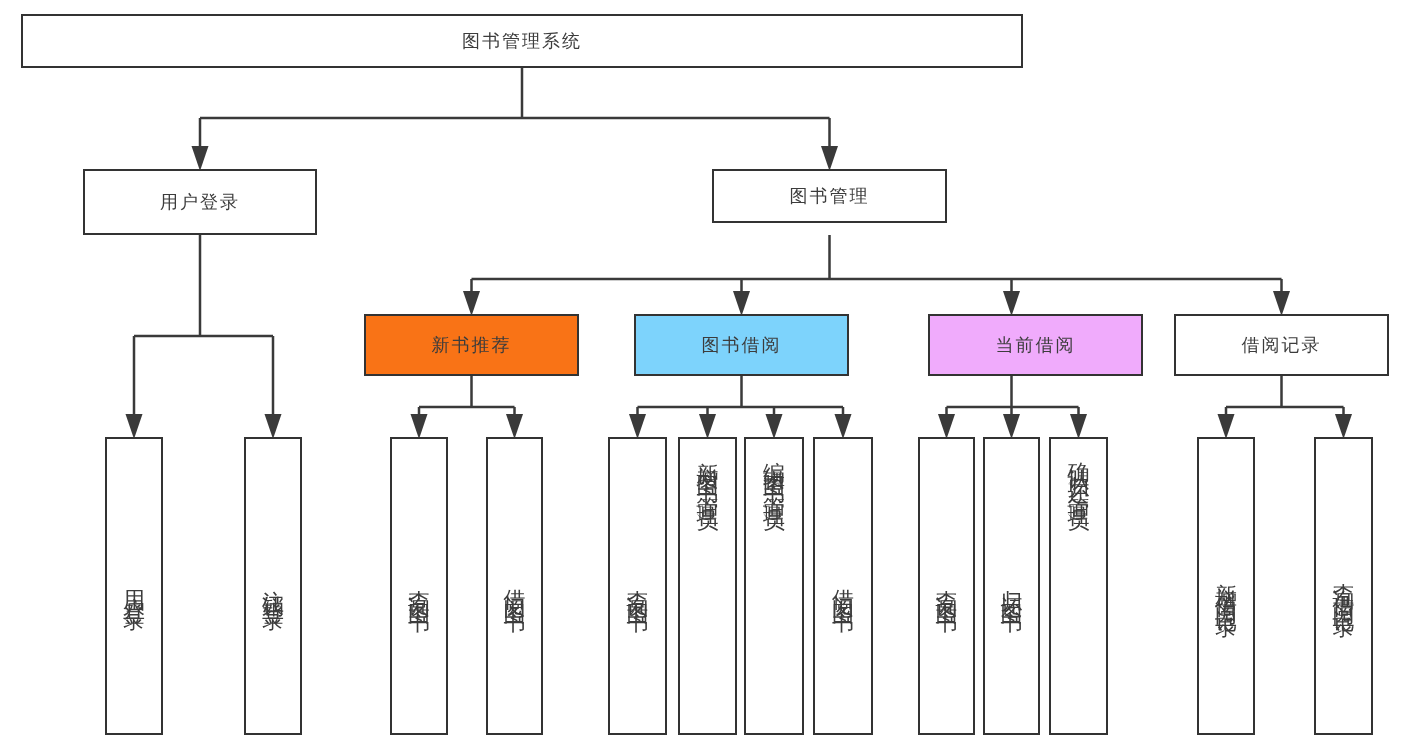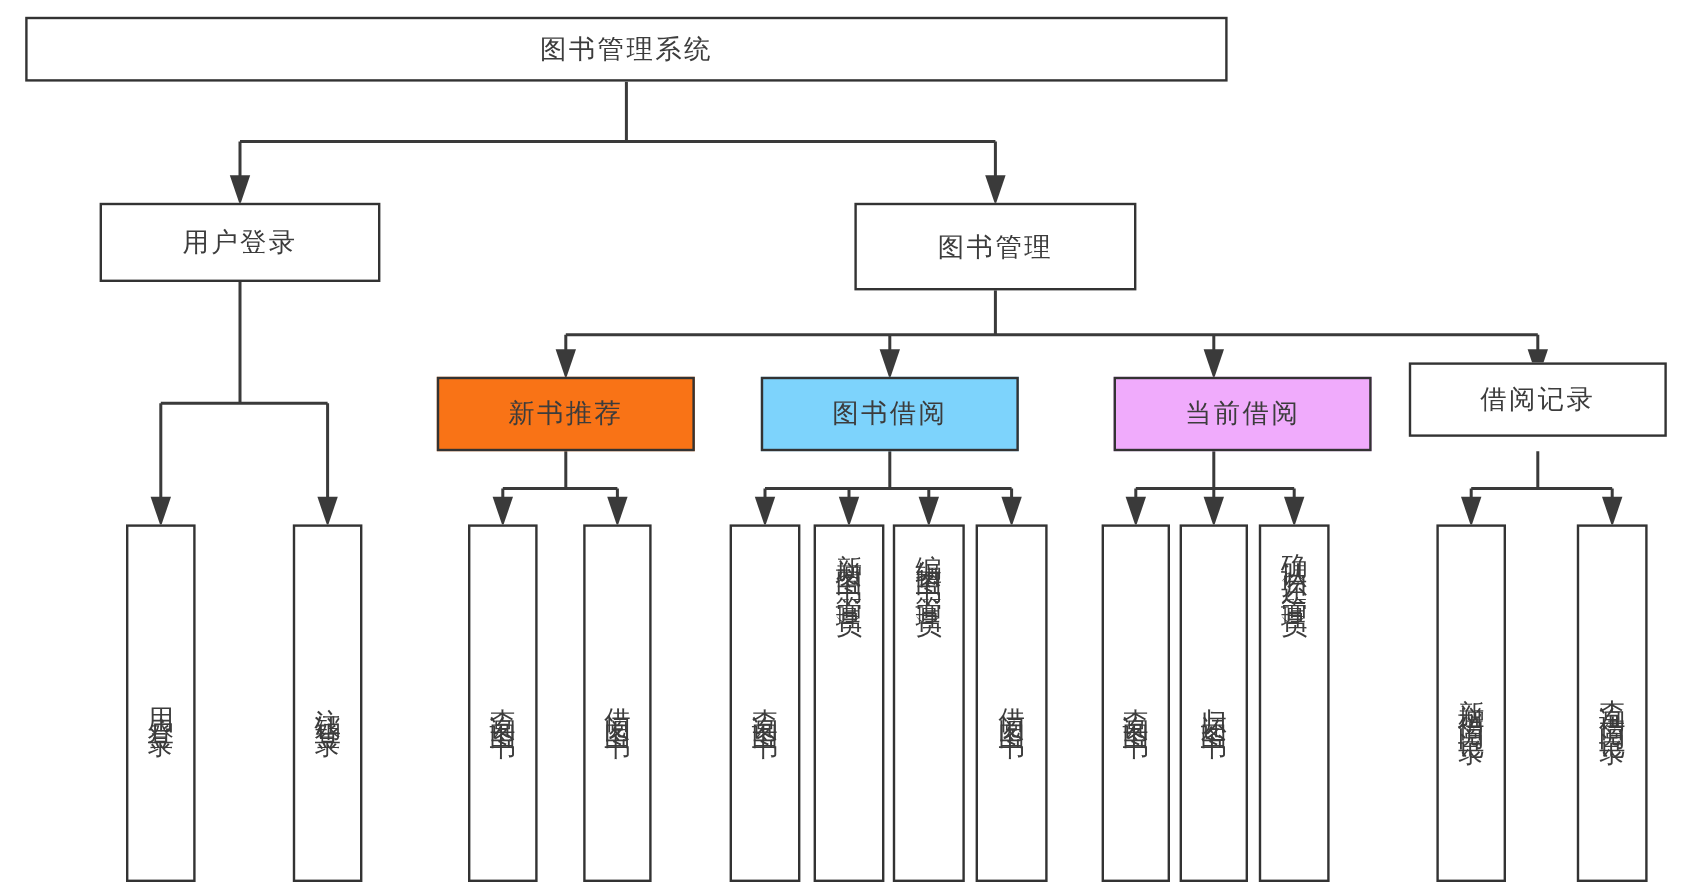--- a/index.html
+++ b/index.html
@@ -15,21 +15,21 @@
     position:absolute;
     box-sizing:border-box;
     background:#ffffff;
     border:2.5px solid #333333;
     display:flex;
     align-items:center;
     justify-content:center;
     color:#3c3c3c;
   }
   .node.h .lbl{
-    font-size:22px;
+    font-size:18px;
     letter-spacing:2px;
     white-space:nowrap;
   }
   .node.v{justify-content:center;align-items:center;}
   .node.v.top{align-items:flex-start;padding-top:5px;}
   .node.v .lbl{
     writing-mode:vertical-rl;
     text-orientation:mixed;
     font-size:22px;
     letter-spacing:7px;
@@ -71,33 +71,33 @@
       <polygon points="1070,414 1087,414 1078.5,439" fill="#3a3a3a"></polygon>
       <polygon points="1217.5,414 1234.5,414 1226,439" fill="#3a3a3a"></polygon>
       <polygon points="1335,414 1352,414 1343.5,439" fill="#3a3a3a"></polygon>
     </svg>
 <div class="node h" style="left: 21px; top: 14px; width: 1002px; height: 54px; border-color: rgb(51, 51, 51); background: rgb(255, 255, 255); color: rgb(60, 60, 60);">
       <span class="lbl">图书管理系统</span>
     </div>
     <div class="node h" style="left: 83px; top: 169px; width: 234px; height: 66px; border-color: rgb(51, 51, 51); background: rgb(255, 255, 255); color: rgb(60, 60, 60);">
       <span class="lbl">用户登录</span>
     </div>
-    <div class="node h" style="left: 712px; top: 169px; width: 235px; height: 73px; border-color: rgb(51, 51, 51); background: rgb(255, 255, 255); color: rgb(60, 60, 60);">
+    <div class="node h" style="left: 712px; top: 169px; width: 235px; height: 54px; border-color: rgb(51, 51, 51); background: rgb(255, 255, 255); color: rgb(60, 60, 60);">
       <span class="lbl">图书管理</span>
     </div>
     <div class="node h" style="left: 364px; top: 314px; width: 215px; height: 62px; border-color: rgb(51, 51, 51); background: #f97316; color: rgb(60, 60, 60);">
       <span class="lbl">新书推荐</span>
     </div>
     <div class="node h" style="left: 634px; top: 314px; width: 215px; height: 62px; border-color: rgb(51, 51, 51); background: #7dd3fc; color: rgb(60, 60, 60);">
       <span class="lbl">图书借阅</span>
     </div>
     <div class="node h" style="left: 904px; top: 314px; width: 215px; height: 62px; border-color: rgb(51, 51, 51); background: #f0abfc; color: rgb(60, 60, 60); margin-left: 24px;">
       <span class="lbl">当前借阅</span>
     </div>
-    <div class="node h" style="left: 1174px; top: 302px; width: 215px; height: 62px; border-color: rgb(51, 51, 51); background: rgb(255, 255, 255); color: rgb(60, 60, 60);">
+    <div class="node h" style="left: 1174px; top: 314px; width: 215px; height: 62px; border-color: rgb(51, 51, 51); background: rgb(255, 255, 255); color: rgb(60, 60, 60);">
       <span class="lbl">借阅记录</span>
     </div>
     <div class="node v" style="left: 105px; top: 437px; width: 58px; height: 298px; border-color: rgb(51, 51, 51); background: rgb(255, 255, 255); color: rgb(60, 60, 60);">
       <span class="lbl">用户登录</span>
     </div>
     <div class="node v" style="left: 244px; top: 437px; width: 58px; height: 298px; border-color: rgb(51, 51, 51); background: rgb(255, 255, 255); color: rgb(60, 60, 60);">
       <span class="lbl">注销登录</span>
     </div>
     <div class="node v" style="left: 390px; top: 437px; width: 58px; height: 298px; border-color: rgb(51, 51, 51); background: rgb(255, 255, 255); color: rgb(60, 60, 60);">
       <span class="lbl">查询图书</span>

